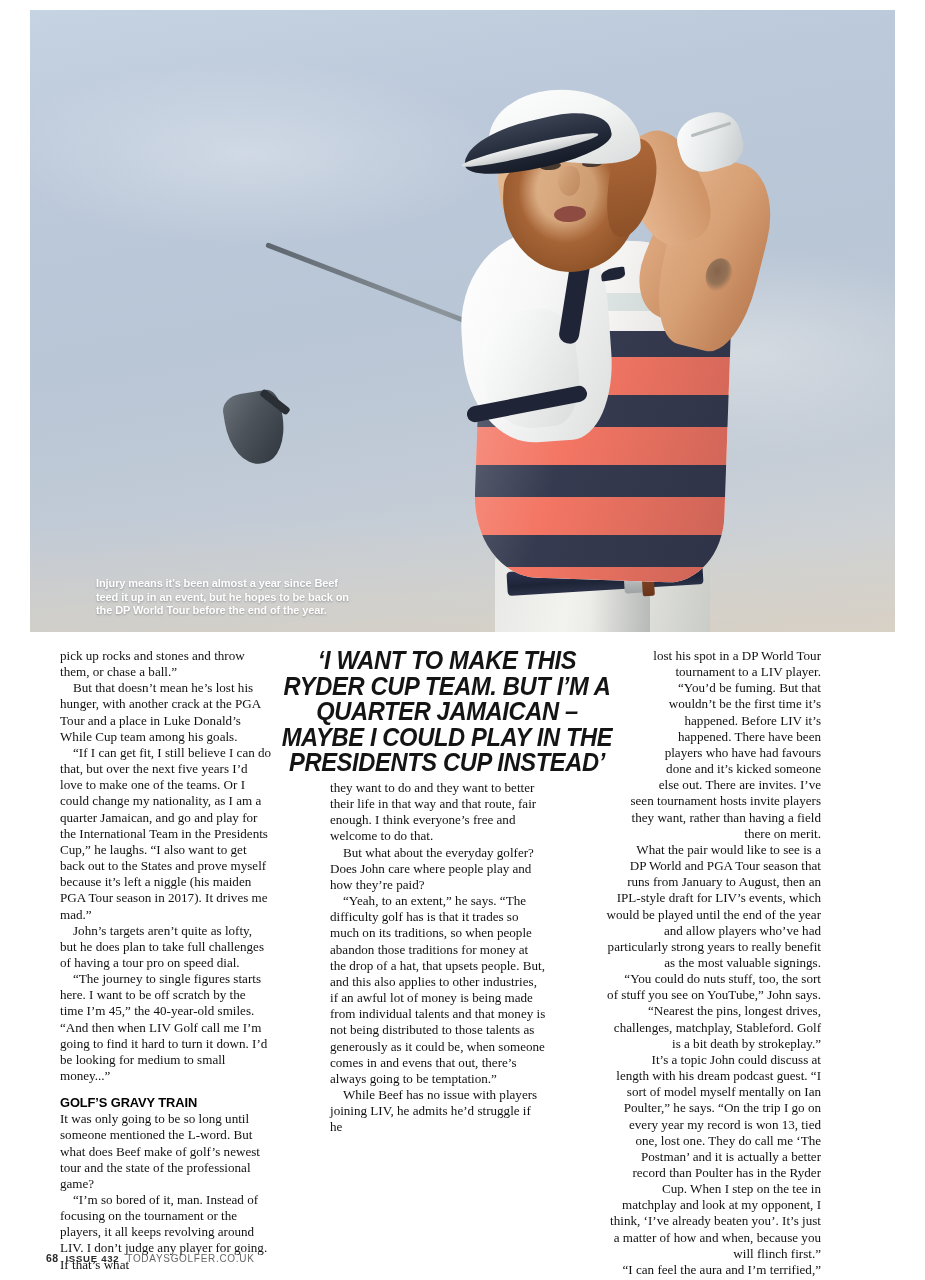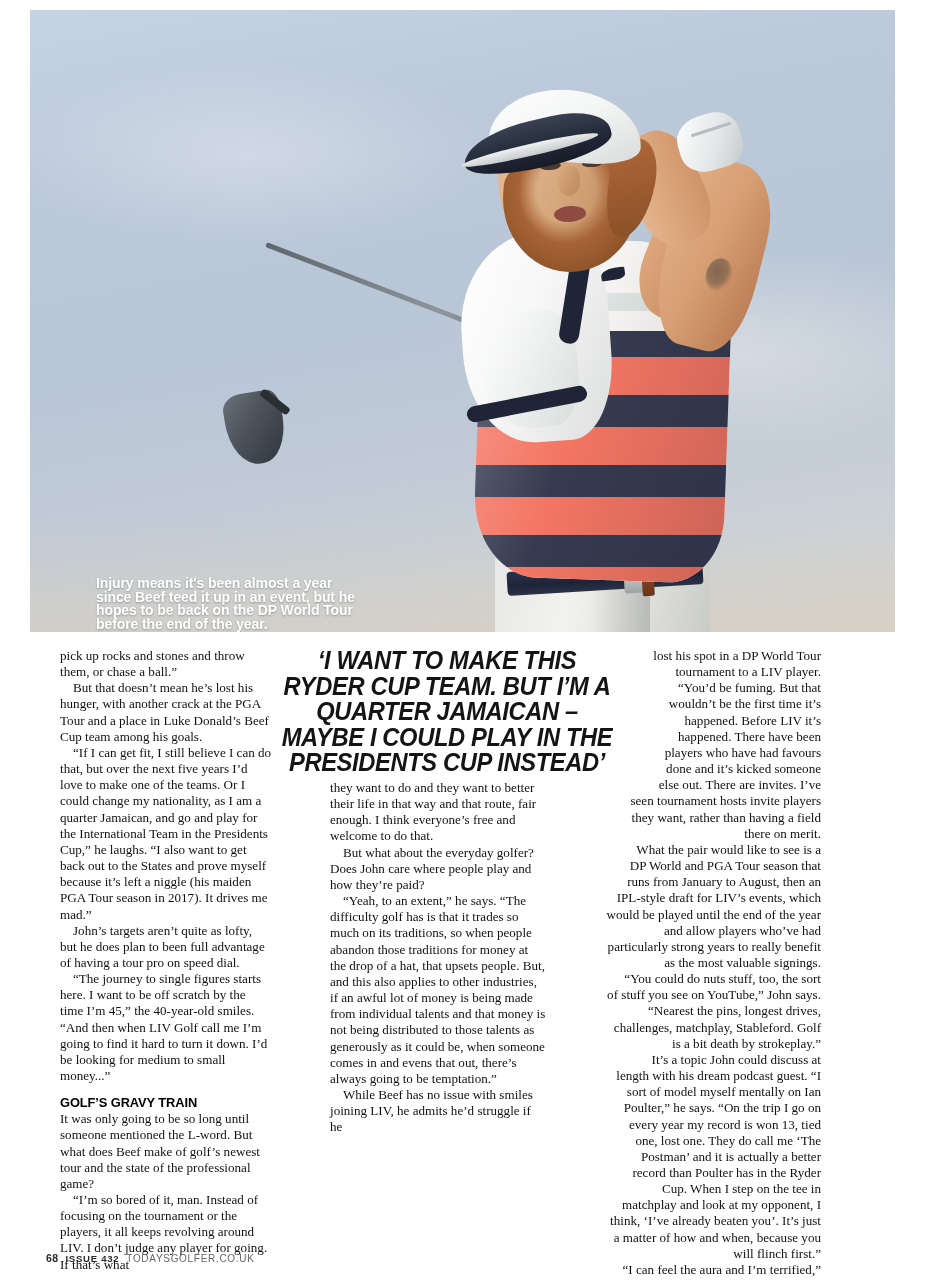--- a/index.html
+++ b/index.html
@@ -246,21 +246,21 @@
     border-radius:34% 22% 44% 50% / 22% 30% 60% 64%;
     transform:rotate(-9deg);
   }
 
   
   .caption {
     position:absolute; left:66px; top:567px;
     width:260px;
     font-family:"Liberation Sans", sans-serif;
     font-weight:bold;
-    font-size:14px;
+    font-size:11px;
     line-height:13.6px;
     color:#ffffff;
     letter-spacing:-0.1px;
     text-shadow:0 1px 2px rgba(40,50,60,0.35);
   }
 
   
   .article {
     position:absolute; left:30px; top:640px;
     width:865px; height:580px;
@@ -388,34 +388,34 @@
 
     <div class="caption">Injury means it's been almost a year since Beef teed it up in an event, but he hopes to be back on the DP World Tour before the end of the year.</div>
   </div>
 
   <div class="article">
 
     <div class="pullquote">‘I WANT TO MAKE THIS RYDER CUP TEAM. BUT I’M A QUARTER JAMAICAN – MAYBE I COULD PLAY IN THE PRESIDENTS CUP INSTEAD’</div>
 
     <div class="col col1">
       <p class="noindent">pick up rocks and stones and throw them, or chase a ball.”</p>
-      <p>But that doesn’t mean he’s lost his hunger, with another crack at the PGA Tour and a place in Luke Donald’s Beef Cup team among his goals.</p>
+      <p>But that doesn’t mean he’s lost his hunger, with another crack at the PGA Tour and a place in Luke Donald’s While Cup team among his goals.</p>
       <p>“If I can get fit, I still believe I can do that, but over the next five years I’d love to make one of the teams. Or I could change my nationality, as I am a quarter Jamaican, and go and play for the International Team in the Presidents Cup,” he laughs. “I also want to get back out to the States and prove myself because it’s left a niggle (his maiden PGA Tour season in 2017). It drives me mad.”</p>
-      <p>John’s targets aren’t quite as lofty, but he does plan to been full advantage of having a tour pro on speed dial.</p>
+      <p>John’s targets aren’t quite as lofty, but he does plan to take full challenges of having a tour pro on speed dial.</p>
       <p>“The journey to single figures starts here. I want to be off scratch by the time I’m 45,” the 40-year-old smiles. “And then when LIV Golf call me I’m going to find it hard to turn it down. I’d be looking for medium to small money...”</p>
       <p class="subhead">GOLF’S GRAVY TRAIN</p>
       <p class="noindent">It was only going to be so long until someone mentioned the L-word. But what does Beef make of golf’s newest tour and the state of the professional game?</p>
       <p>“I’m so bored of it, man. Instead of focusing on the tournament or the players, it all keeps revolving around LIV. I don’t judge any player for going. If that’s what</p>
     </div>
 
     <div class="col col2">
       <p class="noindent">they want to do and they want to better their life in that way and that route, fair enough. I think everyone’s free and welcome to do that.</p>
       <p>But what about the everyday golfer? Does John care where people play and how they’re paid?</p>
       <p>“Yeah, to an extent,” he says. “The difficulty golf has is that it trades so much on its traditions, so when people abandon those traditions for money at the drop of a hat, that upsets people. But, and this also applies to other industries, if an awful lot of money is being made from individual talents and that money is not being distributed to those talents as generously as it could be, when someone comes in and evens that out, there’s always going to be temptation.”</p>
-      <p>While Beef has no issue with smiles joining LIV, he admits he’d struggle if he</p>
+      <p>While Beef has no issue with players joining LIV, he admits he’d struggle if he</p>
     </div>
 
     <div class="col col3">
       <div class="quote-spacer"></div>
       <p class="noindent">lost his spot in a DP World Tour tournament to a LIV player.</p>
       <p>“You’d be fuming. But that wouldn’t be the first time it’s happened. Before LIV it’s happened. There have been players who have had favours done and it’s kicked someone else out. There are invites. I’ve seen tournament hosts invite players they want, rather than having a field there on merit.</p>
       <p>What the pair would like to see is a DP World and PGA Tour season that runs from January to August, then an IPL-style draft for LIV’s events, which would be played until the end of the year and allow players who’ve had particularly strong years to really benefit as the most valuable signings.</p>
       <p>“You could do nuts stuff, too, the sort of stuff you see on YouTube,” John says. “Nearest the pins, longest drives, challenges, matchplay, Stableford. Golf is a bit death by strokeplay.”</p>
       <p>It’s a topic John could discuss at length with his dream podcast guest. “I sort of model myself mentally on Ian Poulter,” he says. “On the trip I go on every year my record is won 13, tied one, lost one. They do call me ‘The Postman’ and it is actually a better record than Poulter has in the Ryder Cup. When I step on the tee in matchplay and look at my opponent, I think, ‘I’ve already beaten you’. It’s just a matter of how and when, because you will flinch first.”</p>
       <p>“I can feel the aura and I’m terrified,”</p>

